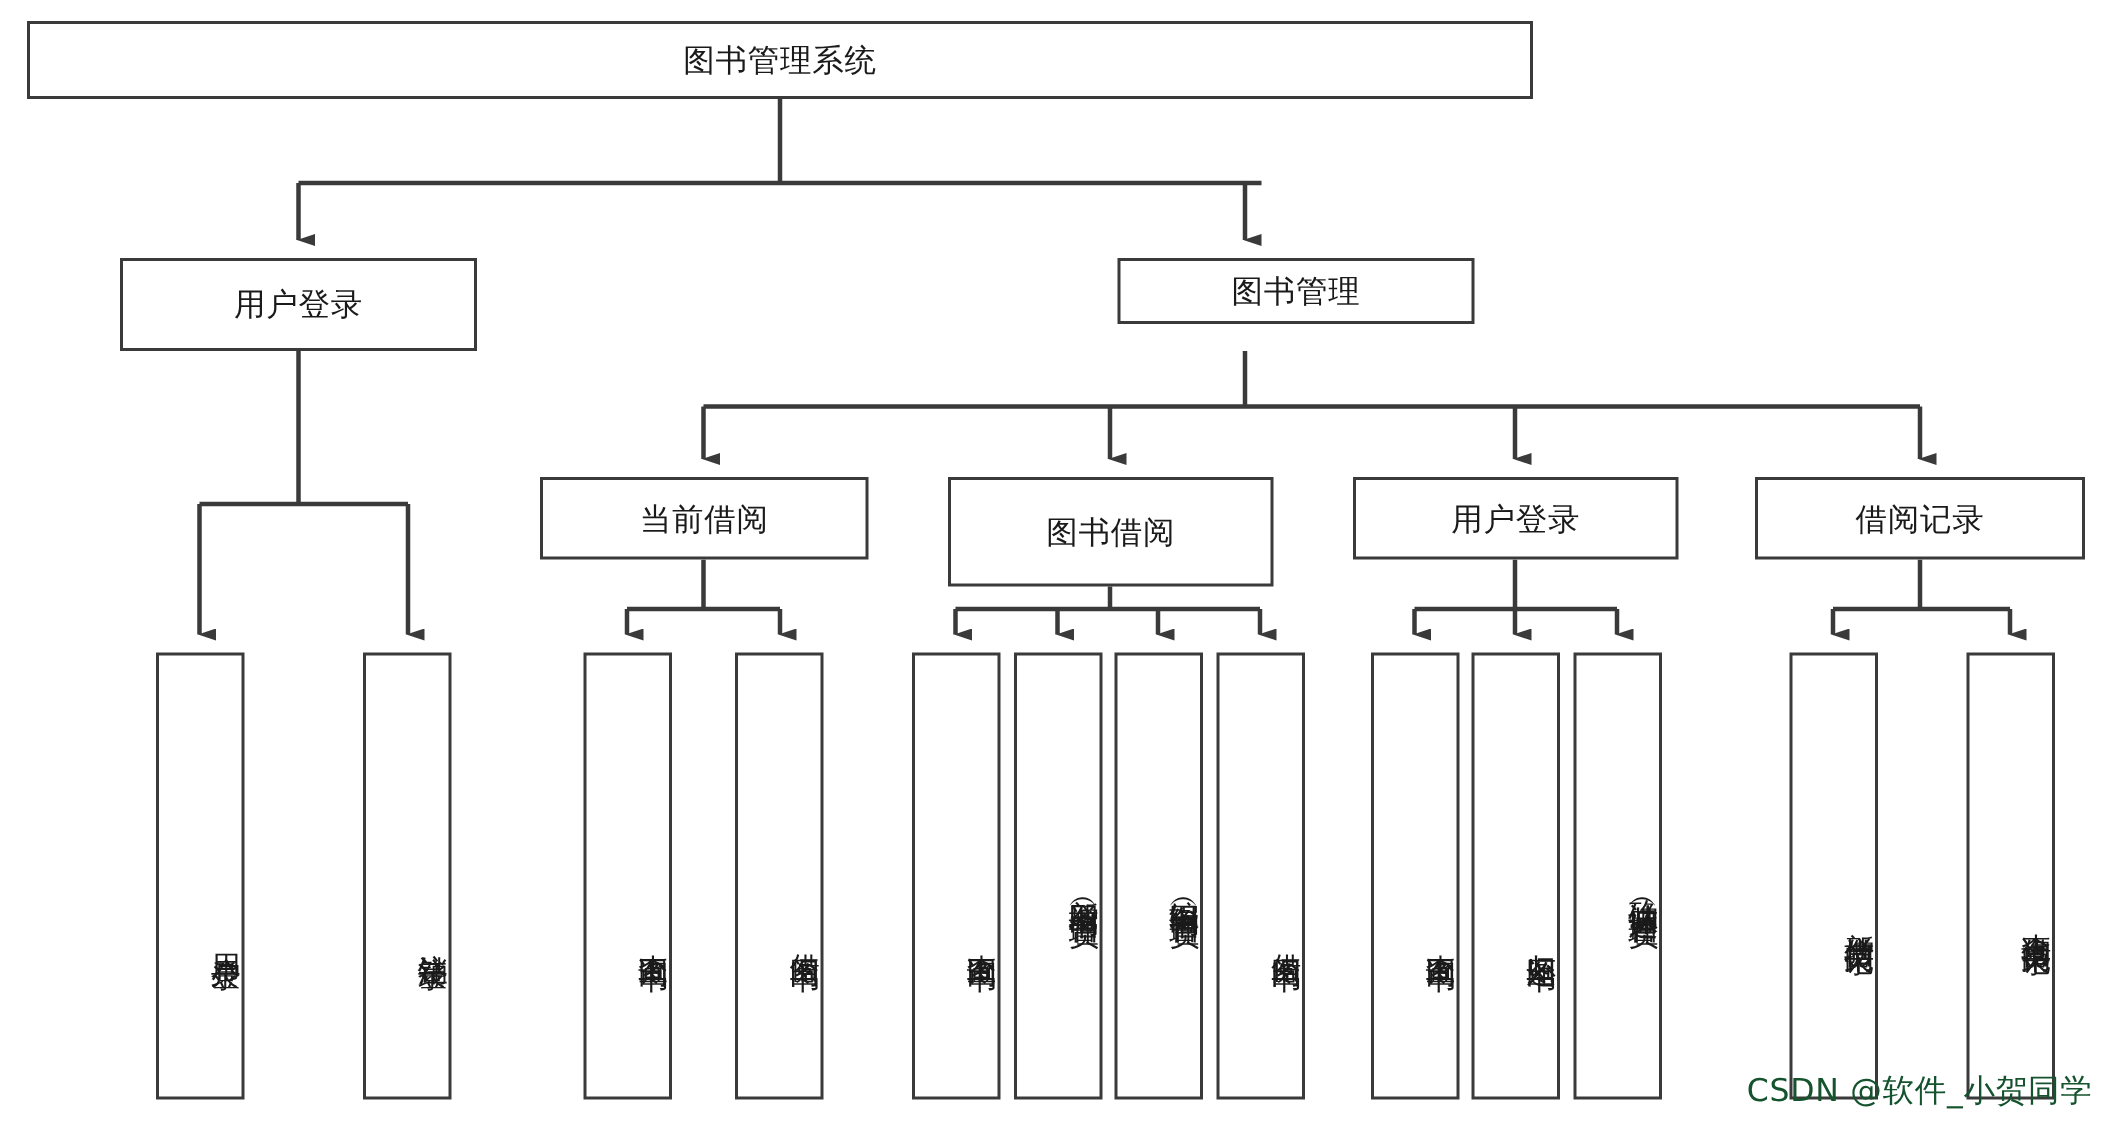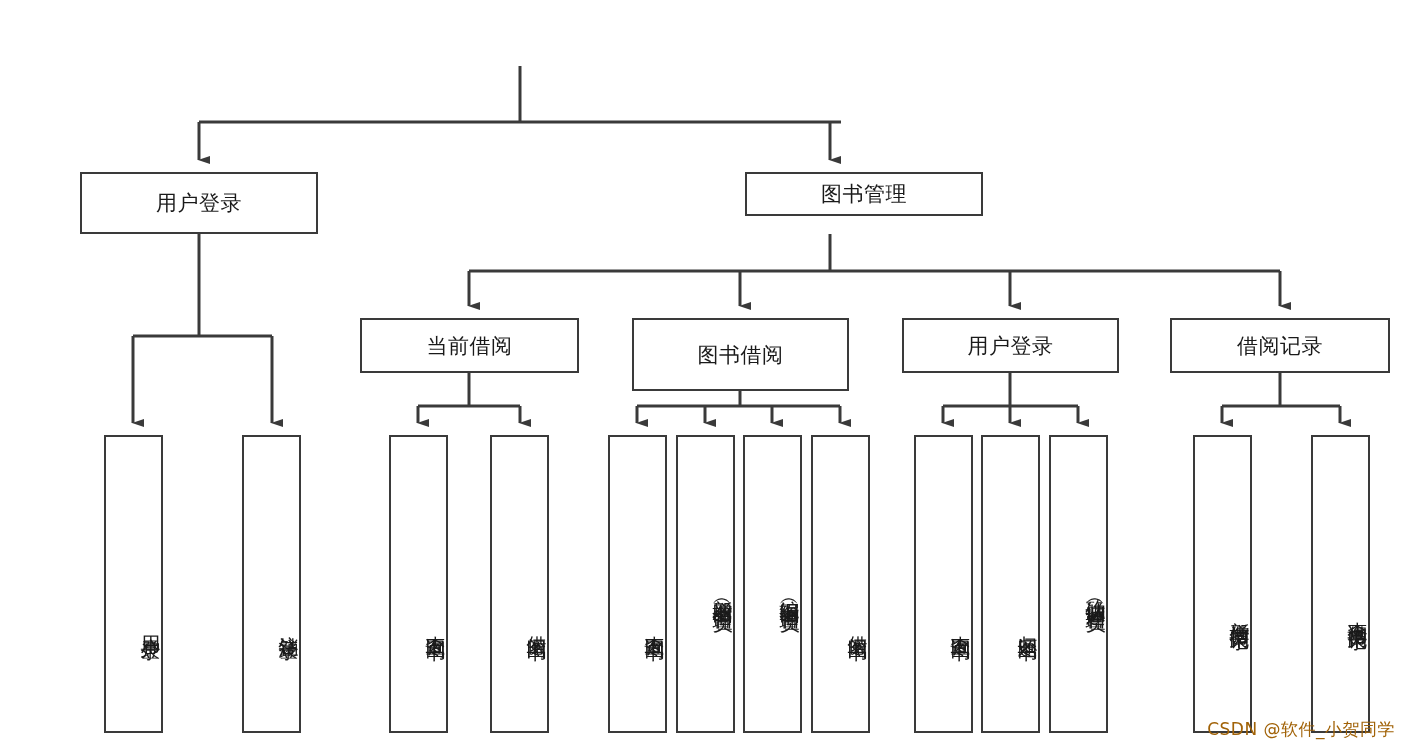--- a/index.html
+++ b/index.html
@@ -50,22 +50,22 @@
     justify-content: center;
     padding-top: 14px;
   }
   .node-v.pad-small { padding-top: 80px; }
   .node-v.pad-mid   { padding-top: 56px; }
   .node-v.pad-tiny  { padding-top: 18px; }
   #watermark {
     position: absolute;
     right: 10px;
     bottom: 6px;
-    font-size: 17px;
-    color: #a16207;
+    font-size: 21px;
+    color: #14532d;
     white-space: nowrap;
     letter-spacing: 0.5px;
   }
 </style>
 </head>
 <body>
 
 <div id="diagram-root">
 
   <svg id="edge-layer" viewBox="0 0 1405 747" xmlns="http://www.w3.org/2000/svg">
@@ -111,20 +111,21 @@
       <path d="M1010,406 L1010,423" marker-end="url(#arrow)"></path>
       <path d="M1078,406 L1078,423" marker-end="url(#arrow)"></path>
 
       <path d="M1280,373 L1280,406"></path>
       <path d="M1222,406 L1340,406"></path>
       <path d="M1222,406 L1222,423" marker-end="url(#arrow)"></path>
       <path d="M1340,406 L1340,423" marker-end="url(#arrow)"></path>
     </g>
   </svg>
 
+  <div class="node node-h" style="left:18px; top:14px; width:1004px; height:52px;">图书管理系统</div>
 
   <div class="node node-h" style="left:80px; top:172px; width:238px; height:62px;">用户登录</div>
   <div class="node node-h" style="left:745px; top:172px; width:238px; height:44px;">图书管理</div>
 
   <div class="node node-h" style="left:360px; top:318px; width:219px; height:55px;">当前借阅</div>
   <div class="node node-h" style="left:632px; top:318px; width:217px; height:73px;">图书借阅</div>
   <div class="node node-h" style="left:902px; top:318px; width:217px; height:55px;">用户登录</div>
   <div class="node node-h" style="left:1170px; top:318px; width:220px; height:55px;text-align:center;">借阅记录</div>
 
   <div class="node node-v pad-small" style="left:104px; top:435px; width:59px; height:298px;">用户登录</div>

